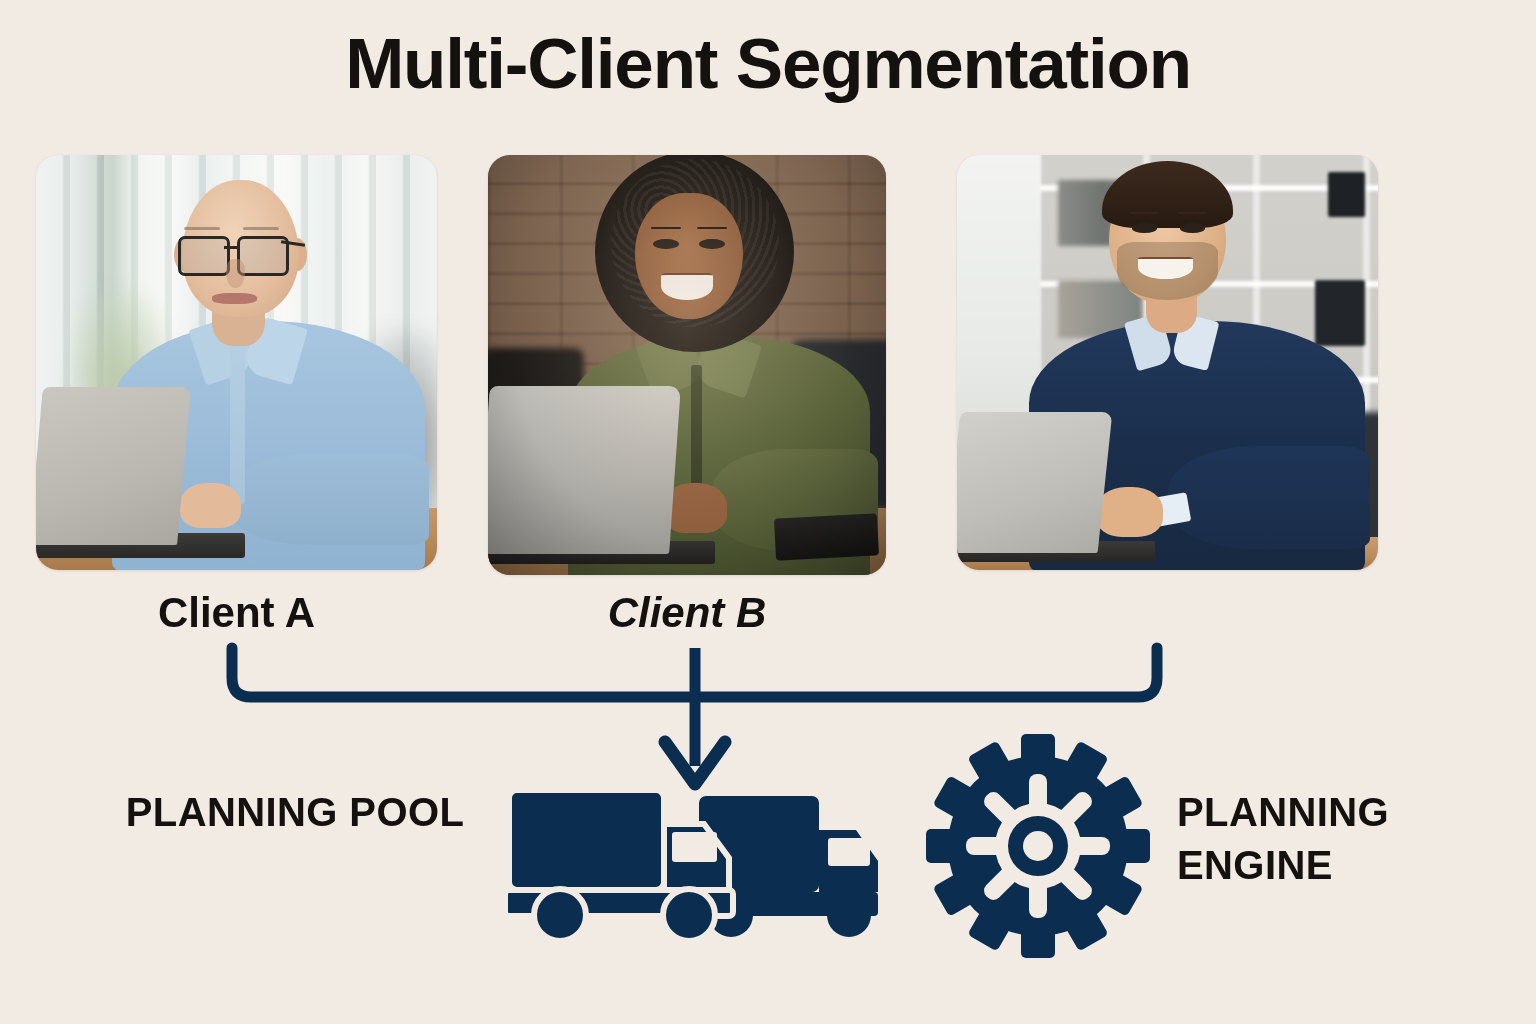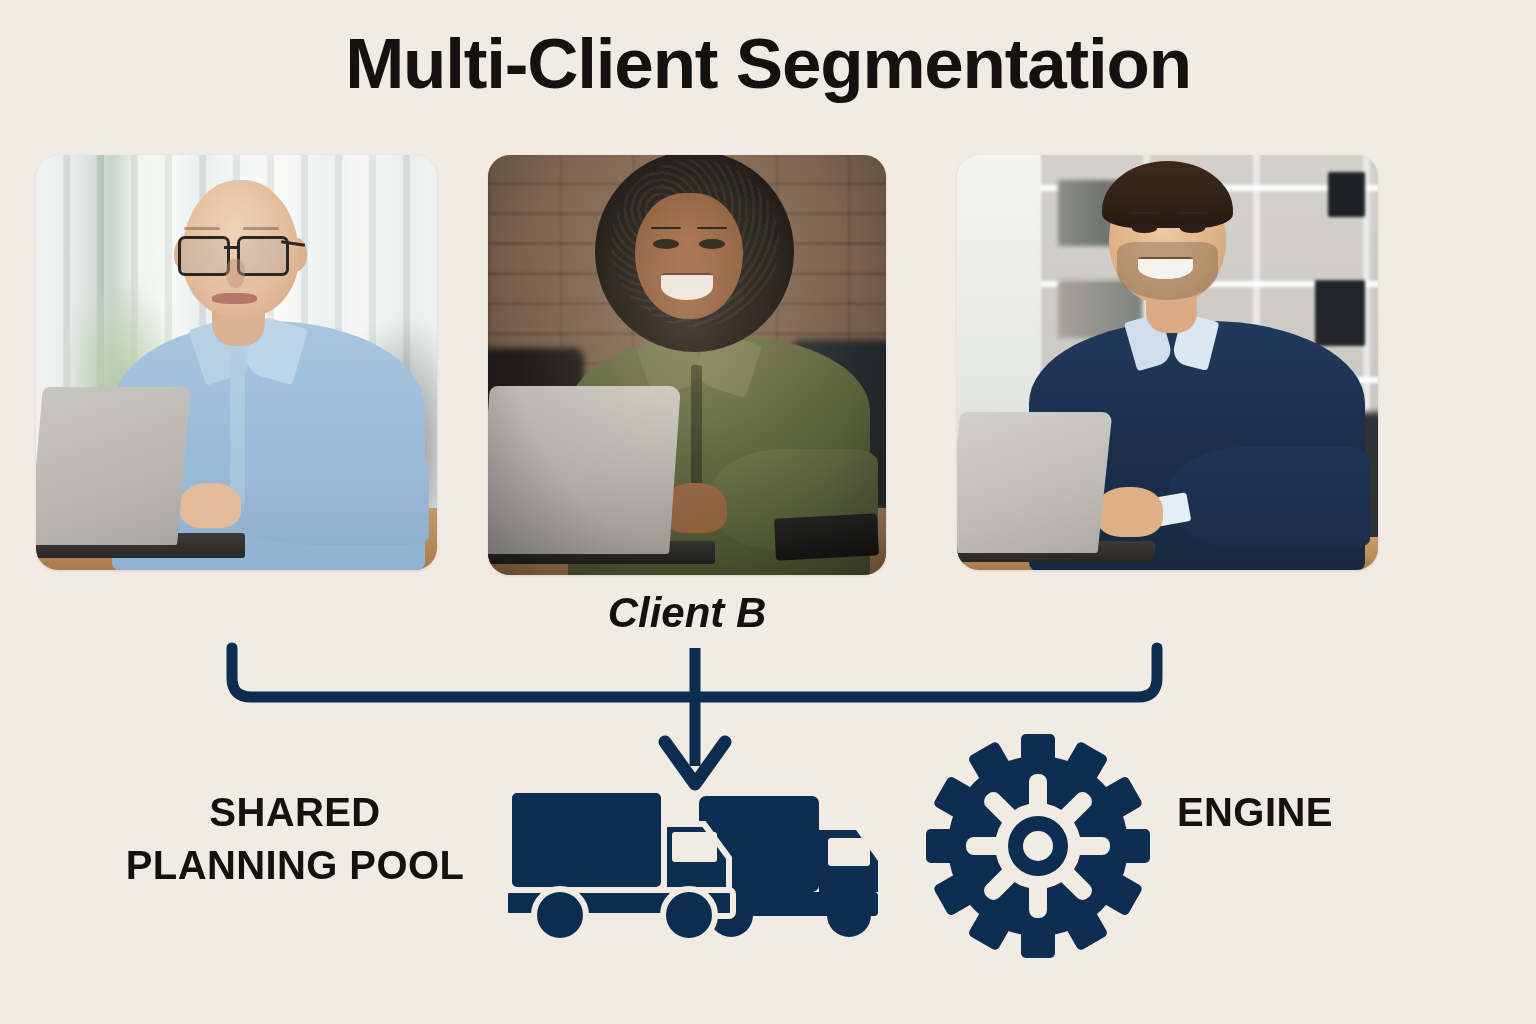--- a/index.html
+++ b/index.html
@@ -429,39 +429,39 @@
       <div class="layer c-eye-r"></div>
       <div class="layer c-beard"></div>
       <div class="layer c-smile"></div>
       <div class="layer c-cuff"></div>
       <div class="layer c-hand"></div>
       <div class="layer c-lap-base"></div>
       <div class="layer c-lap-lid"></div>
     </div>
   </div>
 
+  <div class="client-label" style="left:36px; top:592px; width:401px;">Client A</div>
   <div class="client-label" style="left:488px; top:592px; width:398px;font-style:italic;">Client B</div>
 
   <svg class="svg-overlay" viewBox="0 0 1536 1024">
     <g>
       <path d="M 232 648
                L 232 678
                Q 232 697 251 697
                L 1138 697
                Q 1157 697 1157 678
                L 1157 648" fill="none" stroke="#0b2d50" stroke-width="11" stroke-linecap="round" stroke-linejoin="round"></path>
     </g>
     <g>
       <line x1="695" y1="648" x2="695" y2="766" stroke="#0b2d50" stroke-width="11" stroke-linecap="butt"></line>
       <path d="M 665 742 L 695 784 L 725 742" fill="none" stroke="#0b2d50" stroke-width="13" stroke-linecap="round" stroke-linejoin="round"></path>
     </g>
   </svg>
 
   <div class="pool-label">
-    <div>SHARED</div>
     <div>PLANNING POOL</div>
   </div>
 
   <svg class="svg-overlay" viewBox="0 0 1536 1024">
     <g fill="#0b2d50">
 
       <g>
         <rect x="699" y="796" width="120" height="96" rx="7"></rect>
         <path d="M 819 830
                  L 856 830
@@ -522,16 +522,17 @@
           <rect x="-9" y="-72" width="18" height="40" rx="8" transform="rotate(315)"></rect>
         </g>
         <circle cx="0" cy="0" r="43"></circle>
       </g>
       <circle cx="0" cy="0" r="30" fill="#0b2d50"></circle>
       <circle cx="0" cy="0" r="15" fill="#f2ebe3"></circle>
     </g>
   </svg>
 
   <div class="engine-label">
+    <div>PLANNING</div>
     <div>ENGINE</div>
   </div>
 
 </div>
 
 </body></html>

